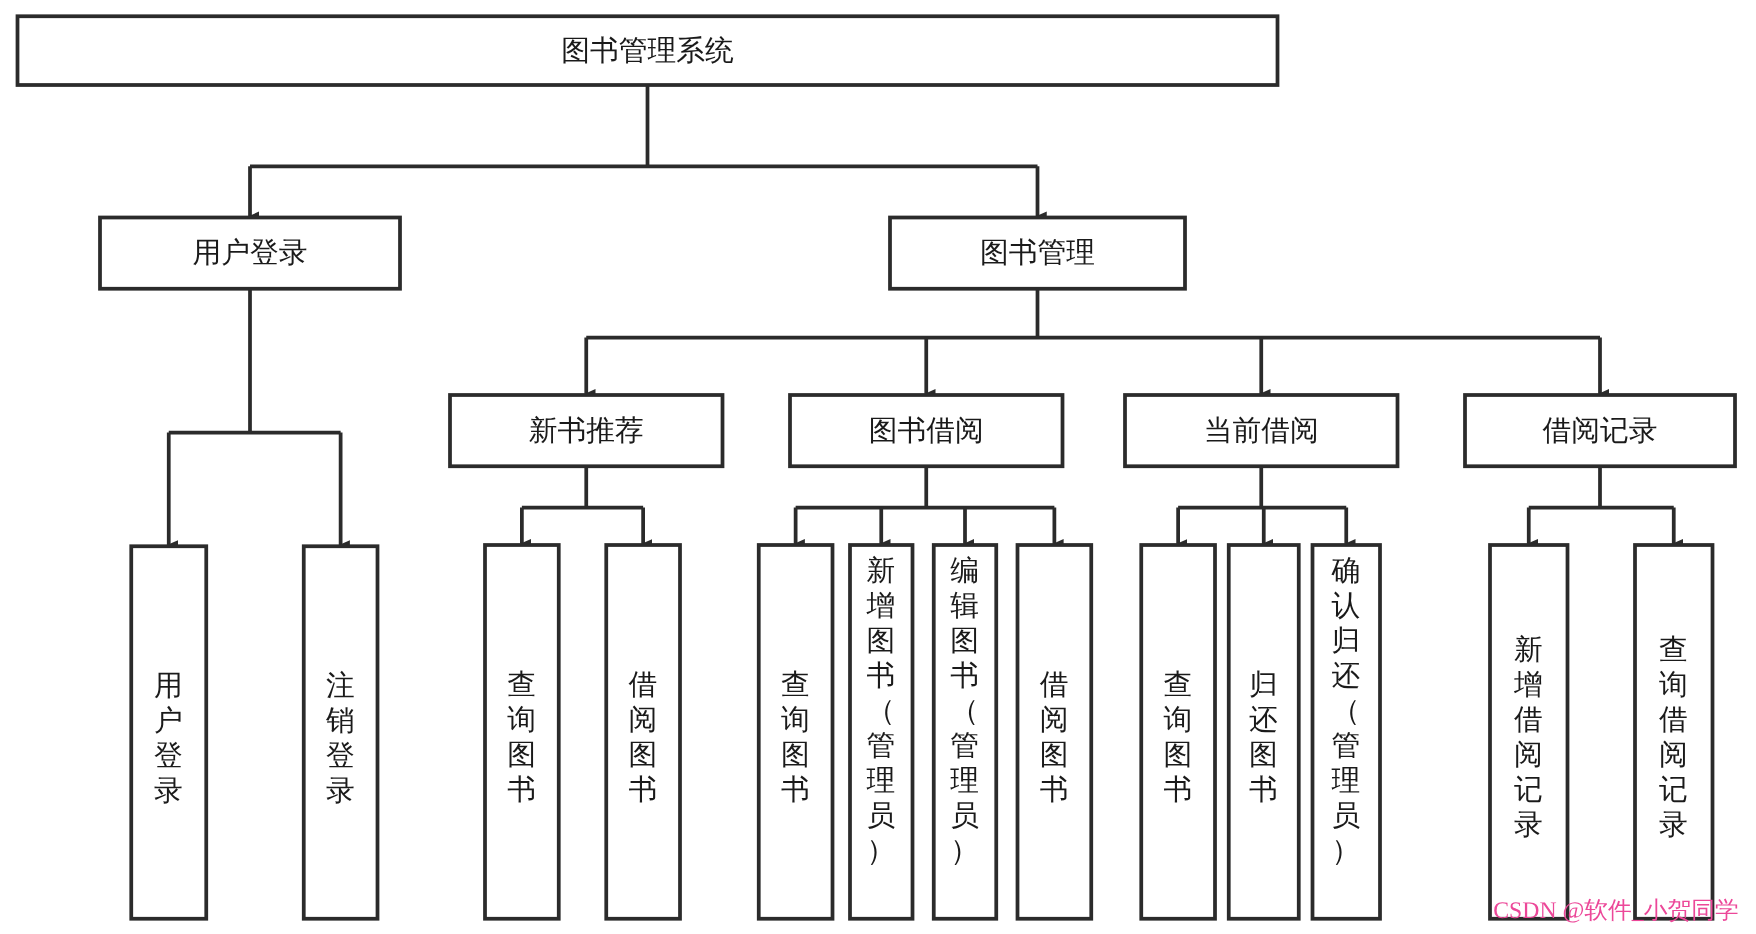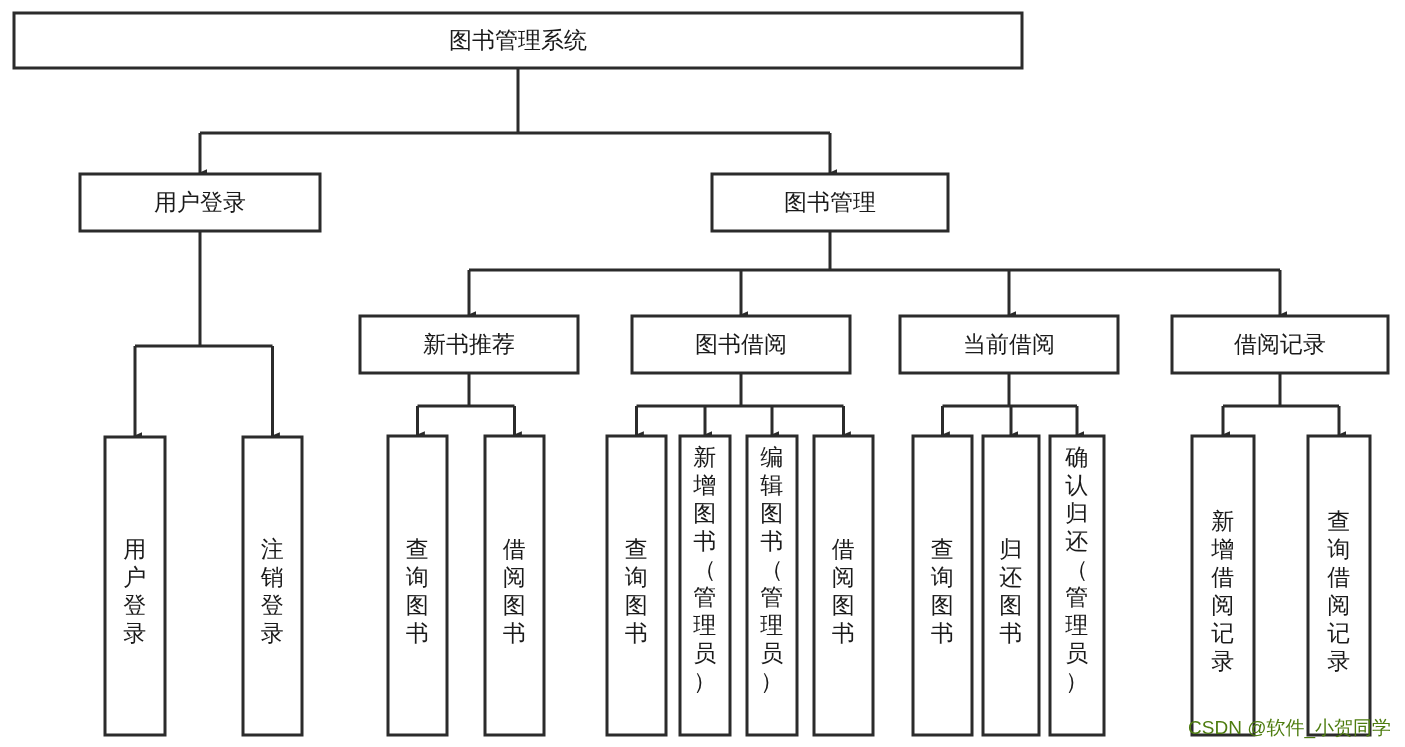--- a/index.html
+++ b/index.html
@@ -17,23 +17,23 @@
     fill:#1a1a1a;
     font-family:"DejaVu Sans","Liberation Sans",sans-serif;
     font-size:23px;
     text-anchor:middle;
     dominant-baseline:middle;
   }
   .node-label.vertical{font-size:23px;letter-spacing:0.5px;}
   .watermark{
     position:absolute;
     right:14px;bottom:6px;
-    font-family:Liberation Sans, sans-serif;
+    font-family:Liberation Serif, serif;
     font-size:19px;
-    color:#4d7c0f;
+    color:#ec4899;
     white-space:nowrap;
     pointer-events:none;
   }
 </style>
 </head>
 <body>
 
 <div id="diagram-root">
   <svg id="flow" viewBox="0 0 1405 747">
     <defs>

